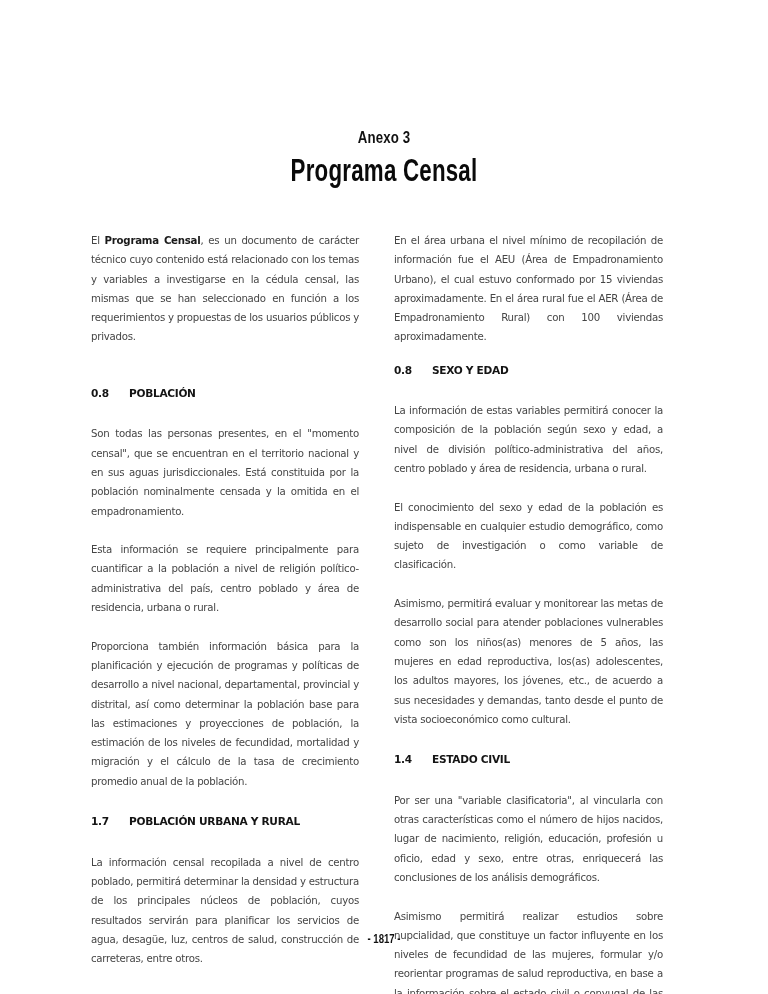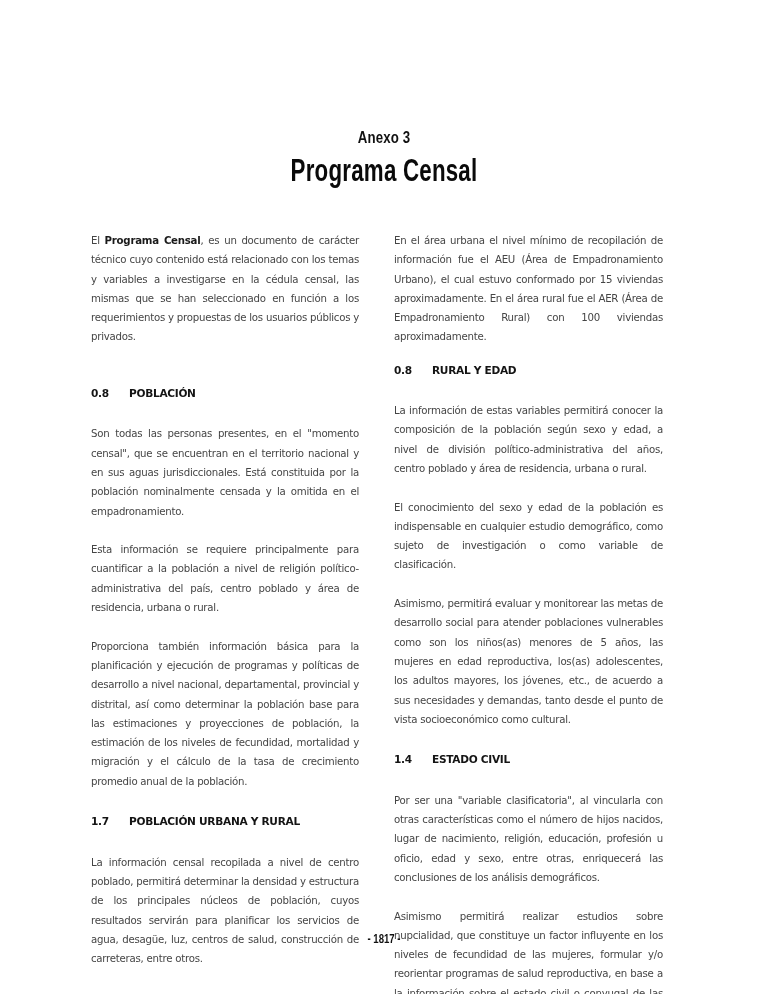--- a/index.html
+++ b/index.html
@@ -44,21 +44,21 @@
   <p>Proporciona también información básica para la planificación y ejecución de programas y políticas de desarrollo a nivel nacional, departamental, provincial y distrital, así como determinar la población base para las estimaciones y proyecciones de población, la estimación de los niveles de fecundidad, mortalidad y migración y el cálculo de la tasa de crecimiento promedio anual de la población.</p>
   <div class="gap"></div>
   <div class="h" style="margin-top:2px;"><span class="num">1.7</span><span>POBLACIÓN URBANA Y RURAL</span></div>
   <div class="gap" style="height:21px;"></div>
   <p>La información censal recopilada a nivel de centro poblado, permitirá determinar la densidad y estructura de los principales núcleos de población, cuyos resultados servirán para planificar los servicios de agua, desagüe, luz, centros de salud, construcción de carreteras, entre otros.</p>
 </div>
 
 <div class="col right">
   <p>En el área urbana el nivel mínimo de recopilación de información fue el AEU (Área de Empadronamiento Urbano), el cual estuvo conformado por 15 viviendas aproximadamente. En el área rural fue el AER (Área de Empadronamiento Rural) con 100 viviendas aproximadamente.</p>
   <div class="gap" style="height:14px;"></div>
-  <div class="h"><span class="num">0.8</span><span>RURAL Y EDAD</span></div>
+  <div class="h"><span class="num">0.8</span><span>SEXO Y EDAD</span></div>
   <div class="gap" style="height:21px;"></div>
   <p>La información de estas variables permitirá conocer la composición de la población según sexo y edad, a nivel de división político-administrativa del años, centro poblado y área de residencia, urbana o rural.</p>
   <div class="gap"></div>
   <p>El conocimiento del sexo y edad de la población es indispensable en cualquier estudio demográfico, como sujeto de investigación o como variable de clasificación.</p>
   <div class="gap"></div>
   <p>Asimismo, permitirá evaluar y monitorear las metas de desarrollo social para atender poblaciones vulnerables como son los niños(as) menores de 5 años, las mujeres en edad reproductiva, los(as) adolescentes, los adultos mayores, los jóvenes, etc., de acuerdo a sus necesidades y demandas, tanto desde el punto de vista socioeconómico como cultural.</p>
   <div class="gap"></div>
   <div class="h" style="margin-top:2px;"><span class="num">1.4</span><span>ESTADO CIVIL</span></div>
   <div class="gap" style="height:21px;"></div>
   <p>Por ser una "variable clasificatoria", al vincularla con otras características como el número de hijos nacidos, lugar de nacimiento, religión, educación, profesión u oficio, edad y sexo, entre otras, enriquecerá las conclusiones de los análisis demográficos.</p>

